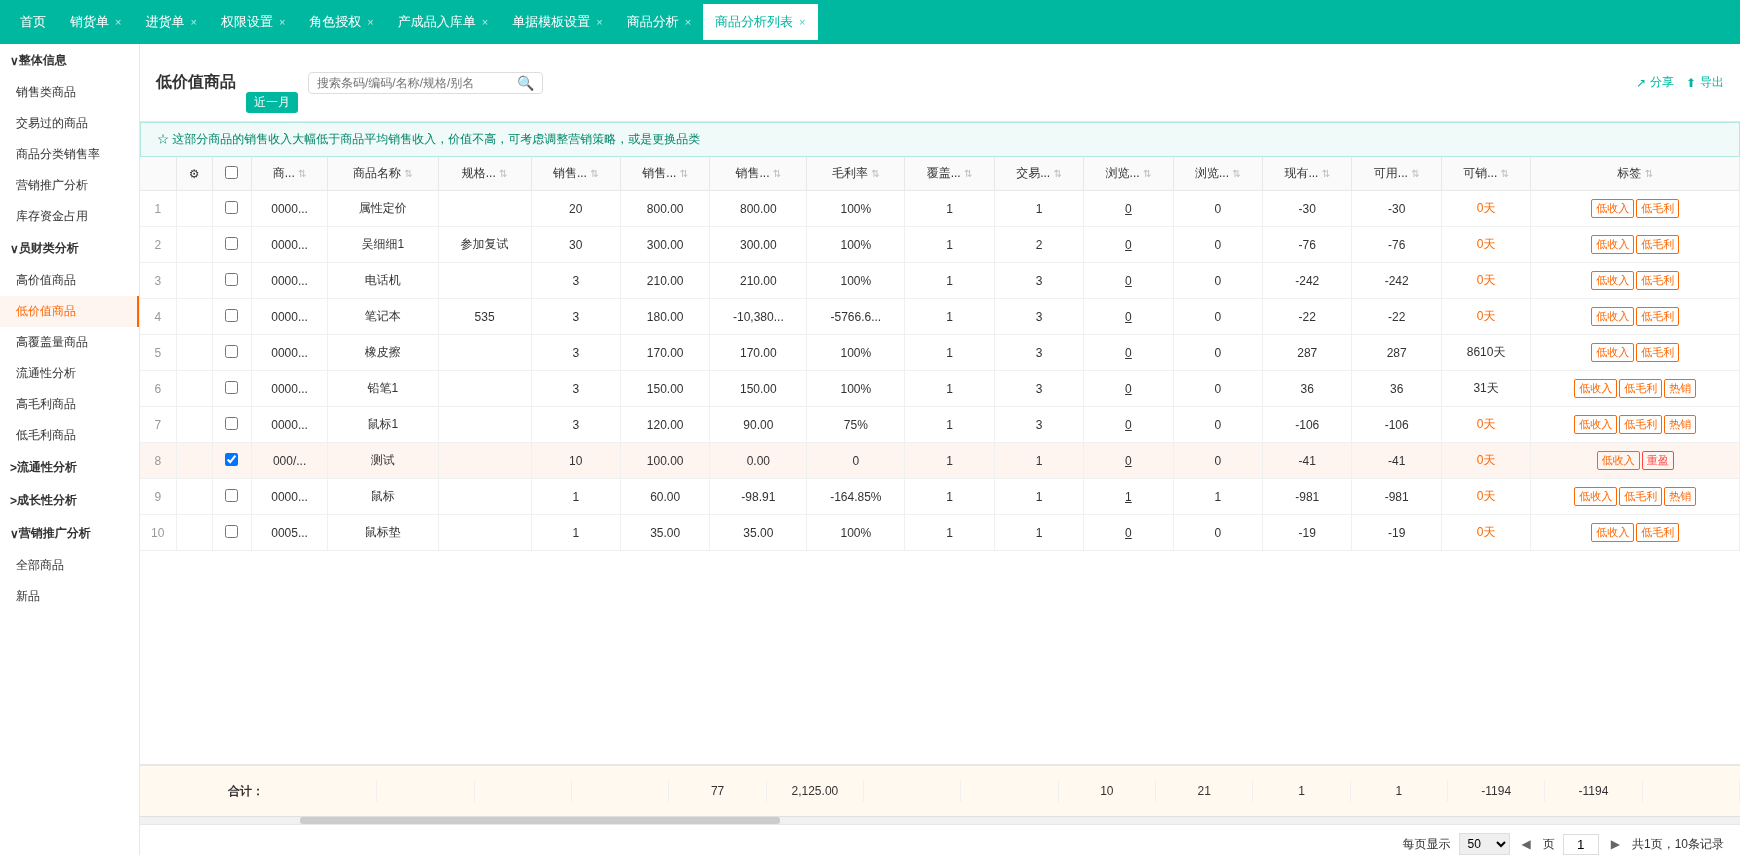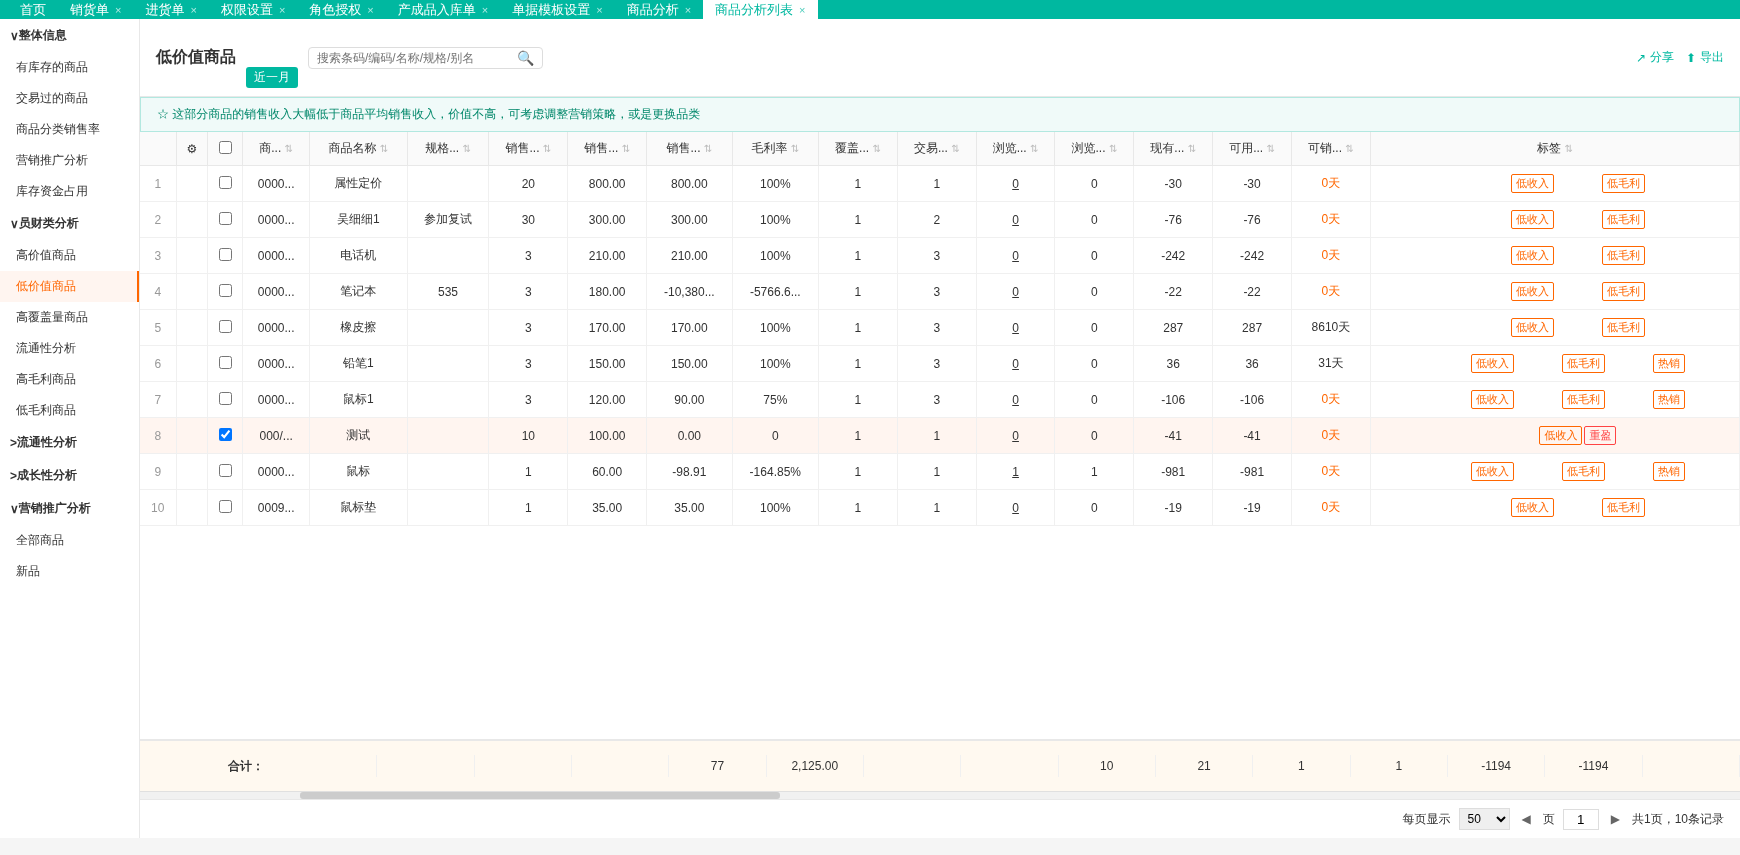--- a/index.html
+++ b/index.html
@@ -3,21 +3,21 @@
   <meta charset="utf-8">
   <style>
     * { margin: 0; padding: 0; box-sizing: border-box; }
     body { font-family: 'Microsoft YaHei', Arial, sans-serif; font-size: 12px; background: #f5f5f5; overflow: hidden; }
 
     
     .top-nav {
       background: #00b8a0;
       display: flex;
       align-items: center;
-      height: 19px;
+      height: 44px;
       padding: 0 8px;
       gap: 0;
     }
     .nav-item {
       color: #fff;
       padding: 0 12px;
       height: 36px;
       display: flex;
       align-items: center;
       cursor: pointer;
@@ -172,21 +172,21 @@
     }
     tbody tr.selected { background: #fff5f0; }
     .tag {
       display: inline-block;
       border: 1px solid;
       border-radius: 2px;
       padding: 1px 4px;
       font-size: 11px;
       margin: 1px;
     }
-    .tag-orange { color: #ff6600; border-color: #ff6600; margin-left: 47px; }
+    .tag-orange { color: #ff6600; border-color: #ff6600; }
     .tag-red { color: #ff4444; border-color: #ff4444; }
     .days-orange { color: #ff6600; }
     .underline { text-decoration: underline; cursor: pointer; }
 
     
     .table-footer {
       background: #fff9f0;
       border-top: 2px solid #e8e8e8;
       display: flex;
       align-items: center;
@@ -196,20 +196,21 @@
     .footer-label {
       padding: 0 16px;
       color: #333;
       font-weight: bold;
       min-width: 140px;
       text-align: right;
     }
     .footer-cells {
       display: flex;
       flex: 1;
+      justify-content: flex-end;
     }
     .footer-cell {
       flex: 1;
       text-align: center;
       padding: 4px 6px;
       border-right: 1px solid #f0f0f0;
       color: #333;
     }
 
     
@@ -286,21 +287,21 @@
     <span class="close-btn">×</span>
   </div>
 </div>
 
 <div class="main-layout">
 
   <div class="sidebar">
     <div class="sidebar-group-header">
       <span>∨ </span>整体信息
     </div>
-    <div class="sidebar-item">有库存的商品</div>
+    <div class="sidebar-item">销售类商品</div>
     <div class="sidebar-item">交易过的商品</div>
     <div class="sidebar-item">商品分类销售率</div>
     <div class="sidebar-item">营销推广分析</div>
     <div class="sidebar-item">库存资金占用</div>
 
     <div class="sidebar-group-header">
       <span>∨ </span>员财类分析
     </div>
     <div class="sidebar-item">高价值商品</div>
     <div class="sidebar-item active">低价值商品</div>
@@ -551,21 +552,21 @@
       <td>1</td>
       <td>-981</td>
       <td>-981</td>
       <td><span class="days-orange">0天</span></td>
       <td><span class="tag tag-orange">低收入</span><span class="tag tag-orange">低毛利</span><span class="tag tag-orange">热销</span></td>
     </tr>
             <tr>
       <td style="text-align: center; color: rgb(153, 153, 153);">10</td>
               <td></td>
       <td><input type="checkbox" style=""></td>
-      <td>0009...</td>
+      <td>0005...</td>
       <td>鼠标垫</td>
       <td></td>
       <td>1</td>
       <td>35.00</td>
       <td>35.00</td>
       <td>100%</td>
       <td>1</td>
       <td>1</td>
       <td><span class="underline">0</span></td>
       <td>0</td>

